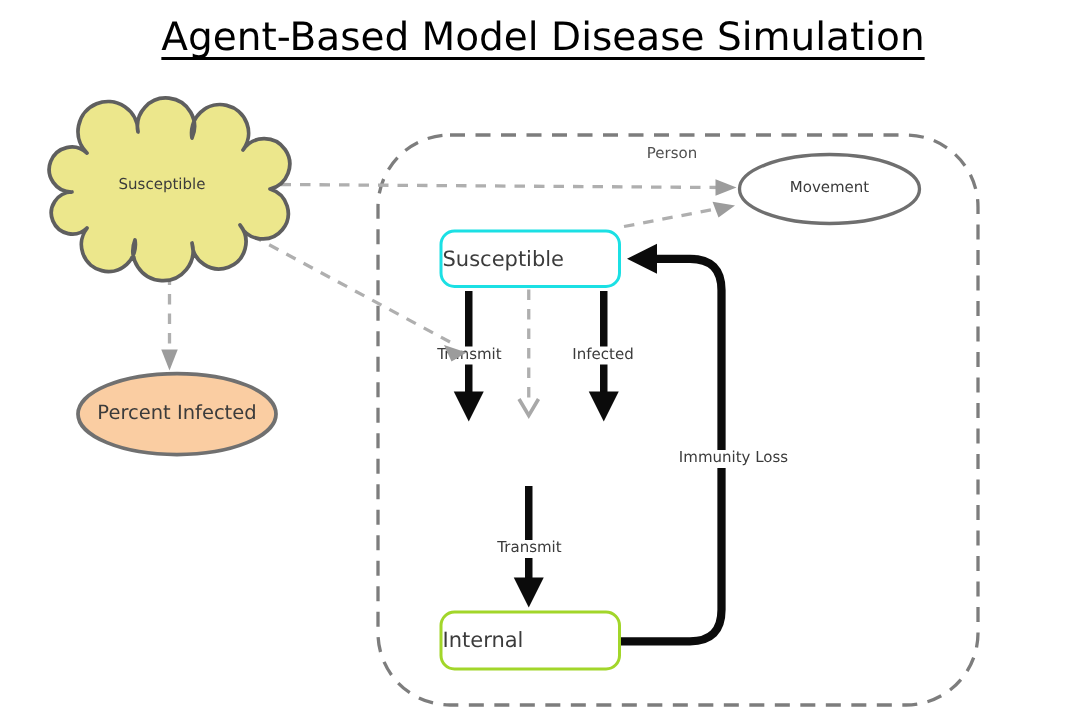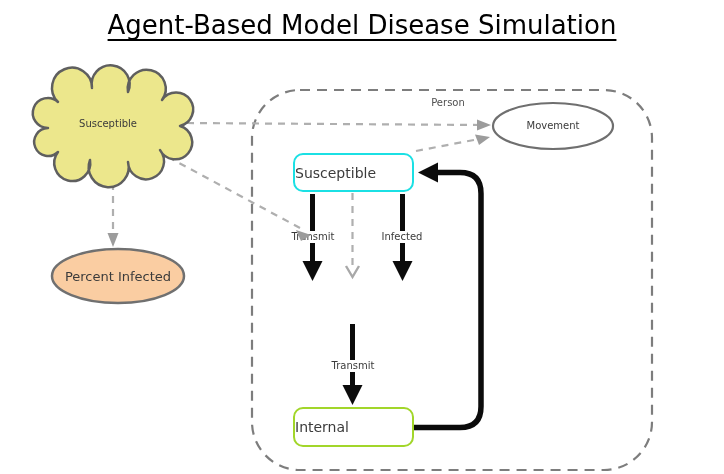--- a/index.html
+++ b/index.html
@@ -92,18 +92,19 @@
   </div>
 
   <div class="lbl" style="left:108px;top:124px;">Susceptible</div>
   <div class="lbl" style="left:118px;top:276px;font-size:13px;">Percent Infected</div>
   <div class="lbl person-lbl" style="left:448px;top:103px;">Person</div>
   <div class="lbl" style="left:553px;top:126px;">Movement</div>
 
   <div class="lbl edge-lbl" style="left:313px;top:237px;">Transmit</div>
   <div class="lbl edge-lbl" style="left:402px;top:237px;">Infected</div>
   <div class="lbl edge-lbl" style="left:353px;top:366px;">Transmit</div>
+  <div class="lbl edge-lbl" style="left:489px;top:306px;">Immunity Loss</div>
 
   <svg class="layer" width="724" height="474" viewBox="0 0 724 474" style="pointer-events:none;">
     <polygon points="311,235 296,230 301,241" fill="#9c9c9c"></polygon>
   </svg>
 
 </div>
 
 </body></html>

